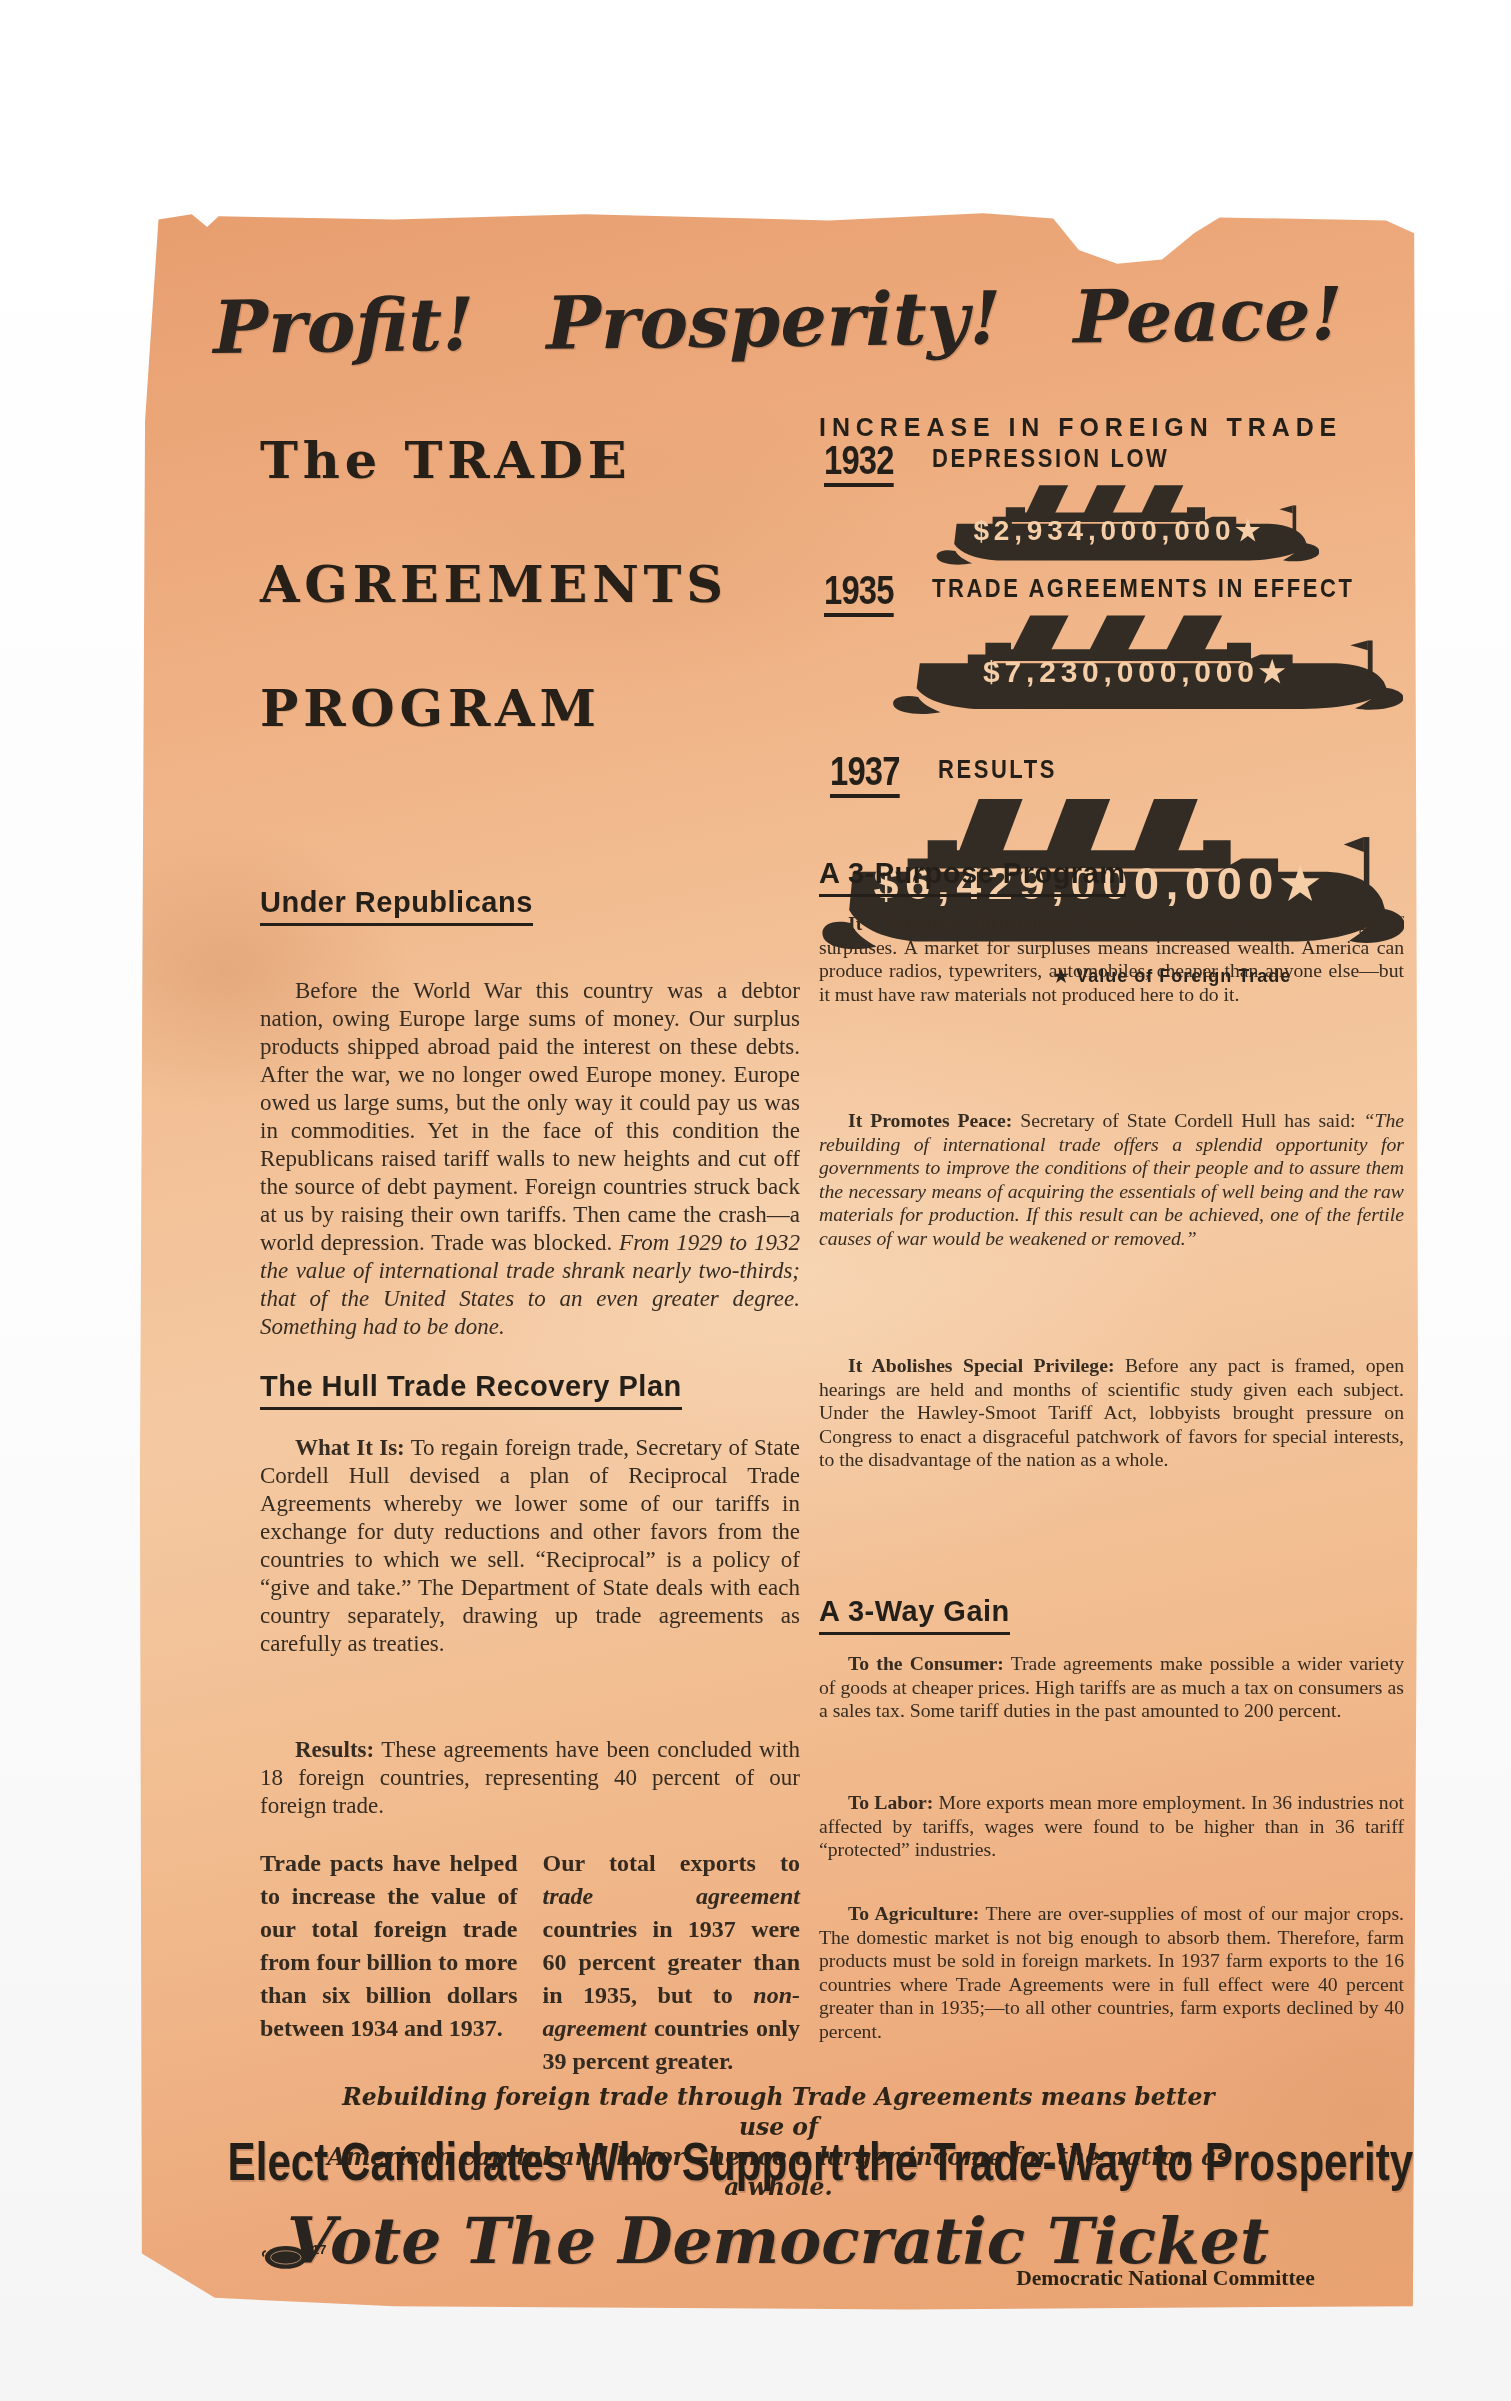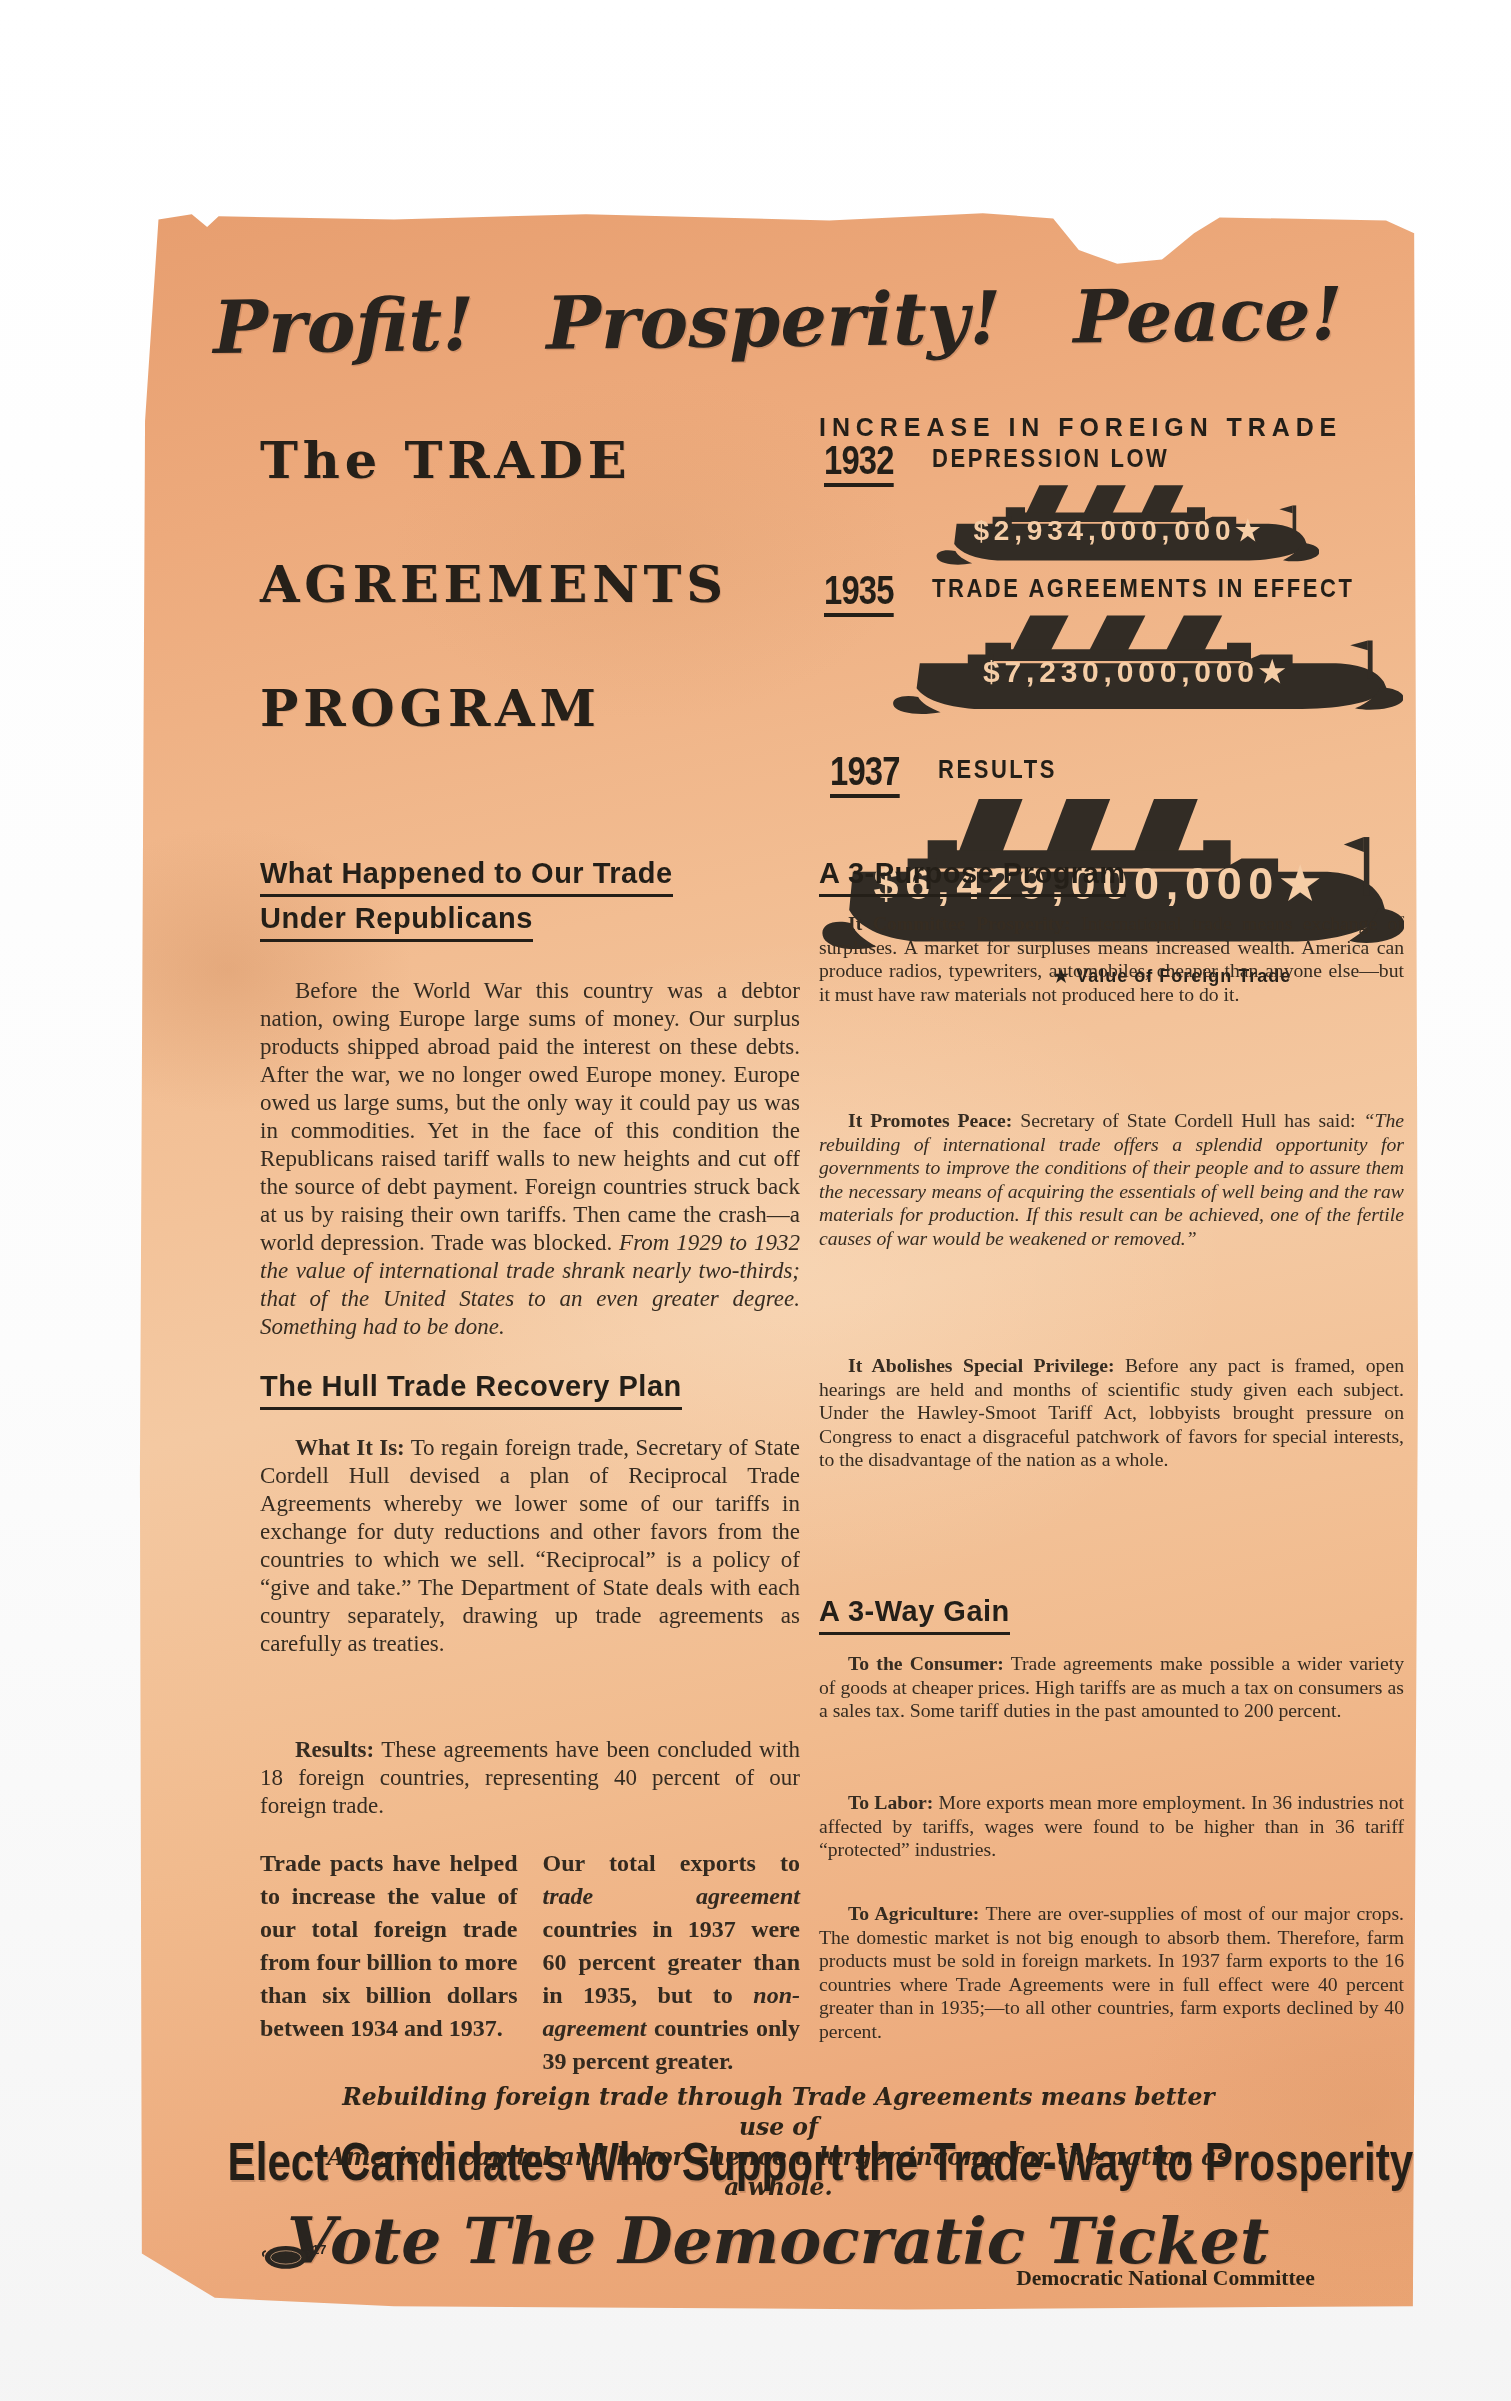--- a/index.html
+++ b/index.html
@@ -127,21 +127,21 @@
     <div class="abs ship" style="left:682px;top:579px;width:584px;height:174px;">
       <svg viewBox="0 0 640 210" preserveAspectRatio="none">
           <use href="#ship-shape"></use>
         </svg>
       <div class="ship-value" style="font-size:45px;letter-spacing:6.7px;">$6,429,000,000★</div>
     </div>
 
     <div class="abs footnote gothic">★ Value of Foreign Trade</div>
 
     <div class="abs sec-h gothic" style="left:122px;top:649px;width:540px;">
-      <span class="ul">What Happened to Our Trade</span><br>
+      <br>
       <span class="ul">Under Republicans</span>
     </div>
 
     <p class="abs left-para" style="left:122px;top:767px;width:540px;margin:0;">
       <span>Before the World War this country was a debtor nation, owing Europe large sums of money.  Our surplus products shipped abroad paid the interest on these debts.  After the war, we no longer owed Europe money. Europe owed us large sums, but the only way it could pay us was in commodities.  Yet in the face of this condition the Republicans raised tariff walls to new heights and cut off the source of debt payment. Foreign countries struck back at us by raising their own tariffs. Then came the crash—a world depression.  Trade was blocked.  </span><span class="it">From 1929 to 1932 the value of international trade shrank nearly two-thirds; that of the United States to an even greater degree.  Something had to be done.</span>
     </p>
 
     <div class="abs sec-h gothic" style="left:122px;top:1162px;width:540px;">
       <span class="ul">The Hull Trade Recovery Plan</span>
     </div>

